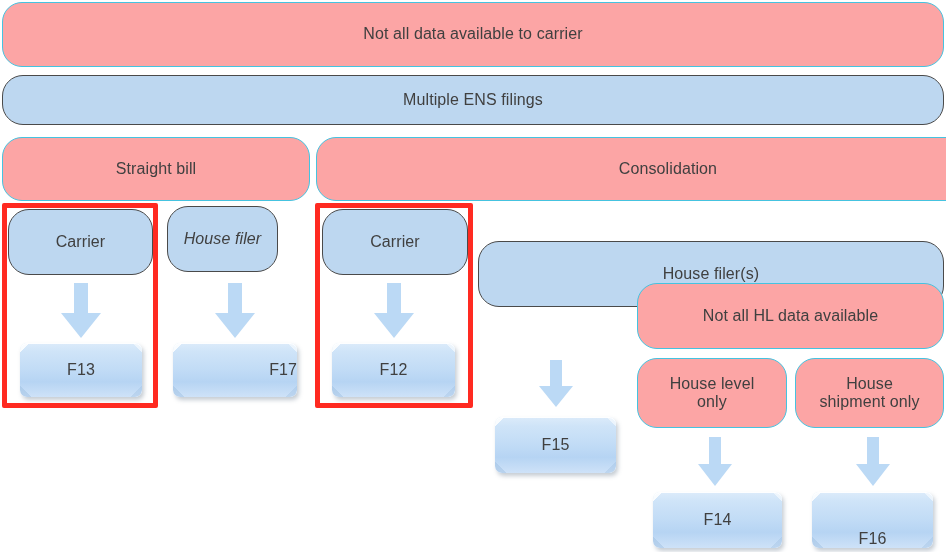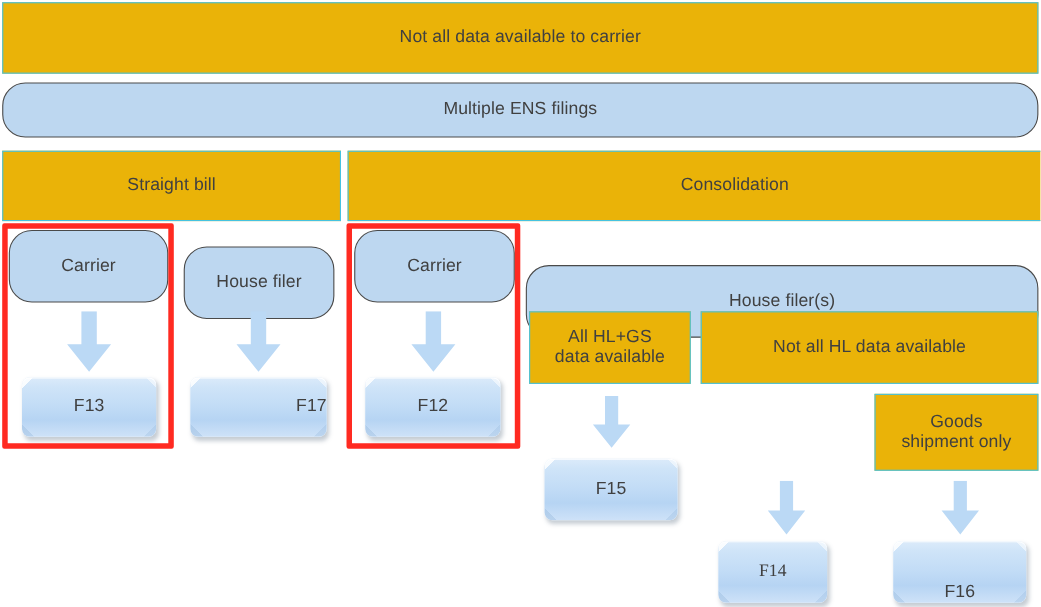--- a/index.html
+++ b/index.html
@@ -27,23 +27,23 @@
     justify-content: center;
     text-align: center;
     color: #404040;
     font-size: 16px;
     line-height: 1.15;
     letter-spacing: 0.1px;
   }
 
   
   .box-white {
-    background: #eab308;
+    background: #fca5a5;
     border: 1.6px solid #45c3e0;
-    border-radius: 0;
+    border-radius: 20px;
   }
 
   
   .box-blue {
     background: #bdd7f0;
     border: 1.6px solid #4a4a4a;
     border-radius: 21px;
   }
 
   
@@ -116,44 +116,44 @@
   </div>
 
   <div class="node box-white" style="left:316px; top:137px; width:704px; height:64px;">
     <span>Consolidation</span>
   </div>
 
   <div class="node box-blue" style="left:8px; top:209px; width:145px; height:66px;">
     <span>Carrier</span>
   </div>
 
-  <div class="node box-blue" style="left:167px; top:224px; width:137px; height:66px;">
+  <div class="node box-blue" style="left:167px; top:206px; width:111px; height:66px;font-style:italic;">
     <span>House filer</span>
   </div>
 
   <div class="node box-blue" style="left:322px; top:209px; width:146px; height:66px;">
     <span>Carrier</span>
   </div>
 
   <div class="node box-blue" style="left:478px; top:209px; width:466px; height:66px;margin-top:32px;">
     <span>House filer(s)</span>
   </div>
 
-  <div class="node box-white" style="left:481px; top:283px; width:147px; height:66px; white-space:pre-line;">
-    <span>All HL+GS
-data available</span>
-  </div>
 
   <div class="node box-white" style="left:637px; top:283px; width:307px; height:66px;">
     <span>Not all HL data available</span>
   </div>
 
+  <div class="node box-white" style="left:637px; top:358px; width:150px; height:70px; white-space:pre-line;">
+    <span>House level
+only</span>
+  </div>
 
   <div class="node box-white" style="left:795px; top:358px; width:149px; height:70px; white-space:pre-line;">
-    <span>Goods
+    <span>House
 shipment only</span>
   </div>
 
   <span class="arrow-down" style="left:60px; top:283px;">
     <svg width="42" height="56" viewBox="0 0 42 56">
       <polygon points="14,0 28,0 28,30 41,30 21,55 1,30 14,30" fill="#bbd9f5"></polygon>
     </svg>
   </span>
 
   <span class="arrow-down" style="left:214px; top:283px;">
@@ -195,21 +195,21 @@
   </div>
 
   <div class="node box-bevel" style="left:332px; top:343px; width:123px; height:54px;">
     <span class="bevel-label">F12</span>
   </div>
 
   <div class="node box-bevel" style="left:495px; top:417px; width:121px; height:56px;">
     <span class="bevel-label">F15</span>
   </div>
 
-  <div class="node box-bevel" style="left:653px; top:492px; width:99px; height:56px;font-family:Liberation Serif, serif;">
+  <div class="node box-bevel" style="left:653px; top:492px; width:129px; height:56px;">
     <span class="bevel-label">F14</span>
   </div>
 
   <div class="node box-bevel" style="left:812px; top:492px; width:121px; height:56px;align-items:flex-end;">
     <span class="bevel-label">F16</span>
   </div>
 
   <div class="highlight-rect" style="left:2px; top:203px; width:156px; height:205px;"></div>
 
   <div class="highlight-rect" style="left:315px; top:203px; width:158px; height:205px;"></div>

